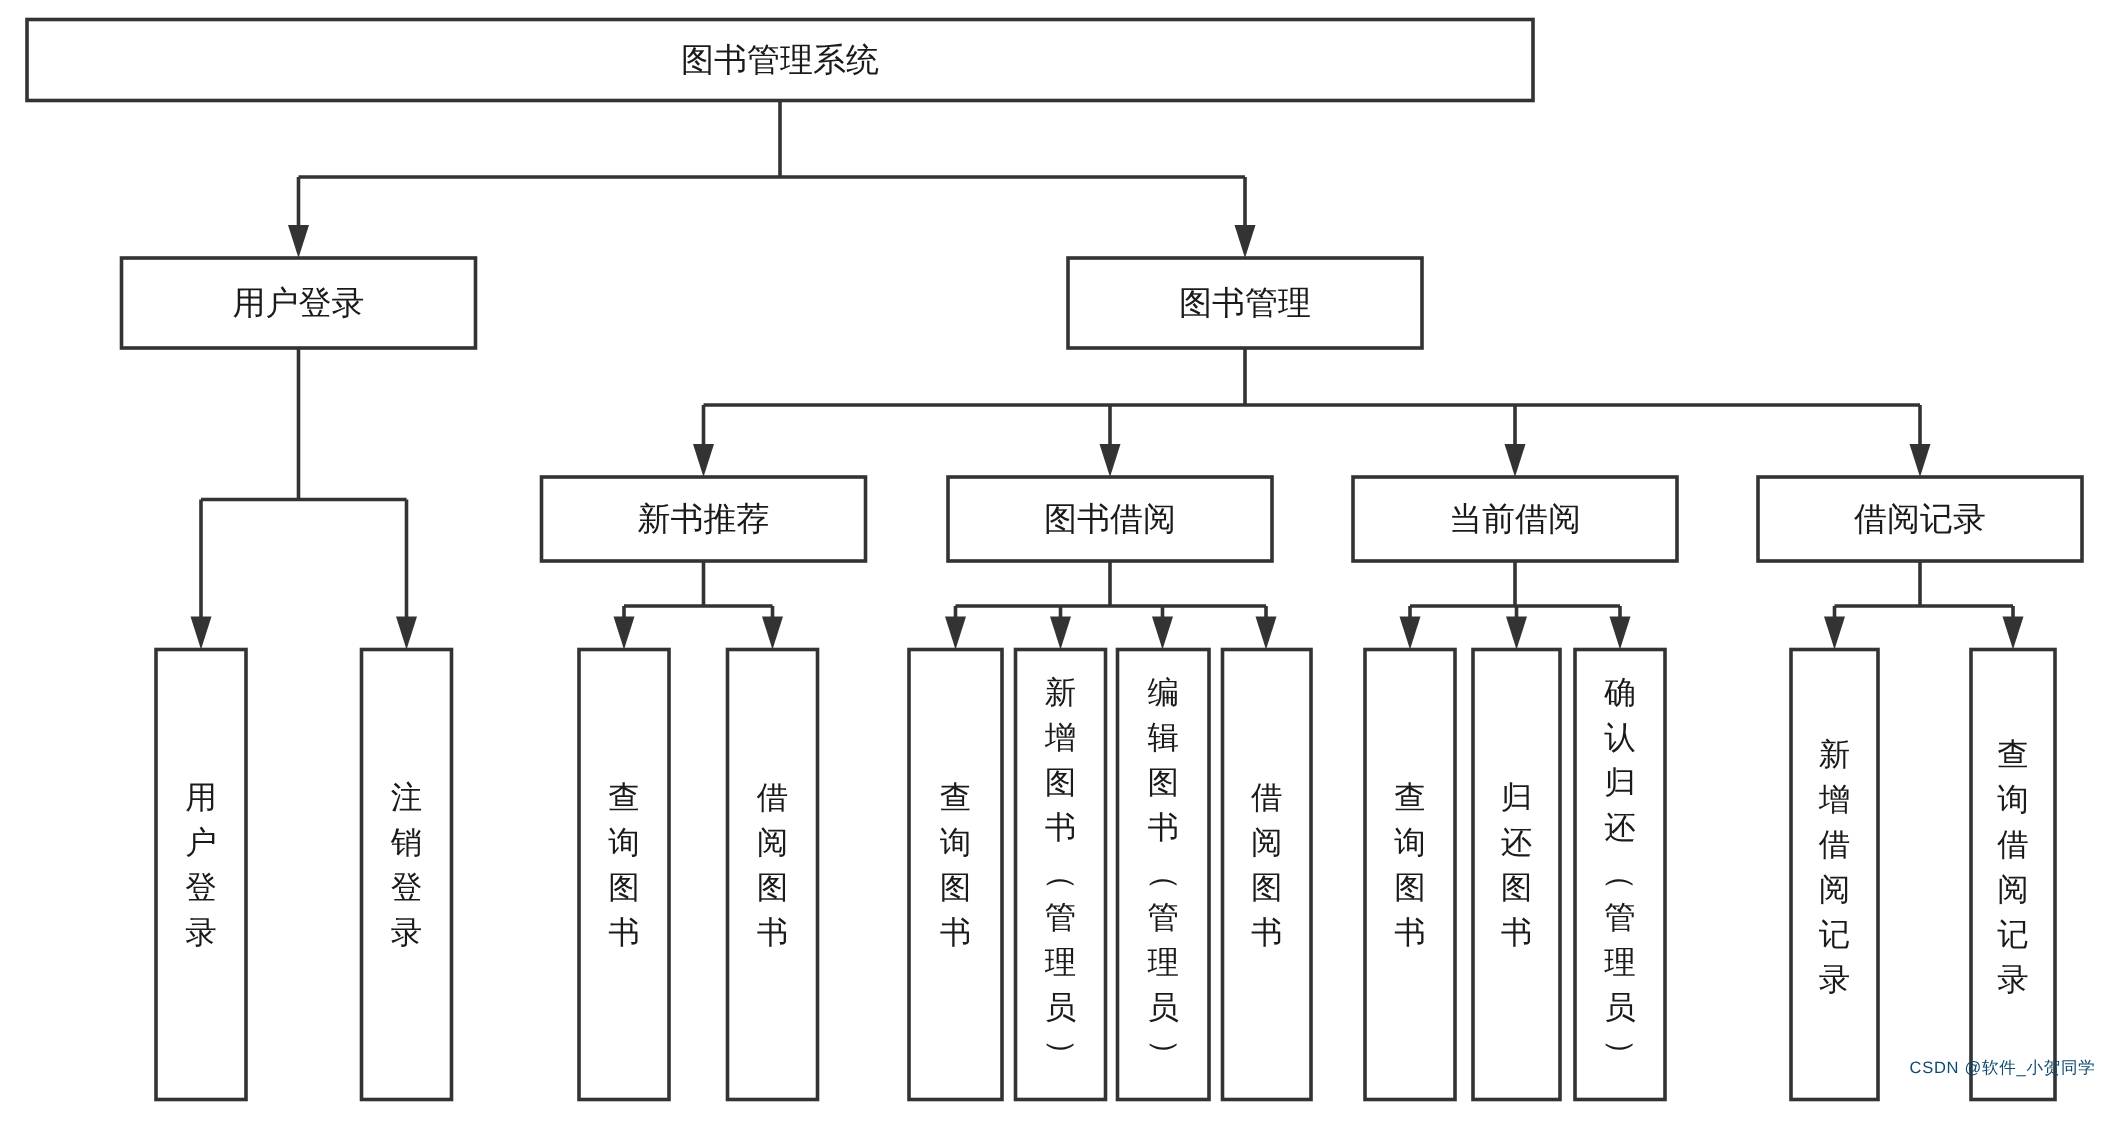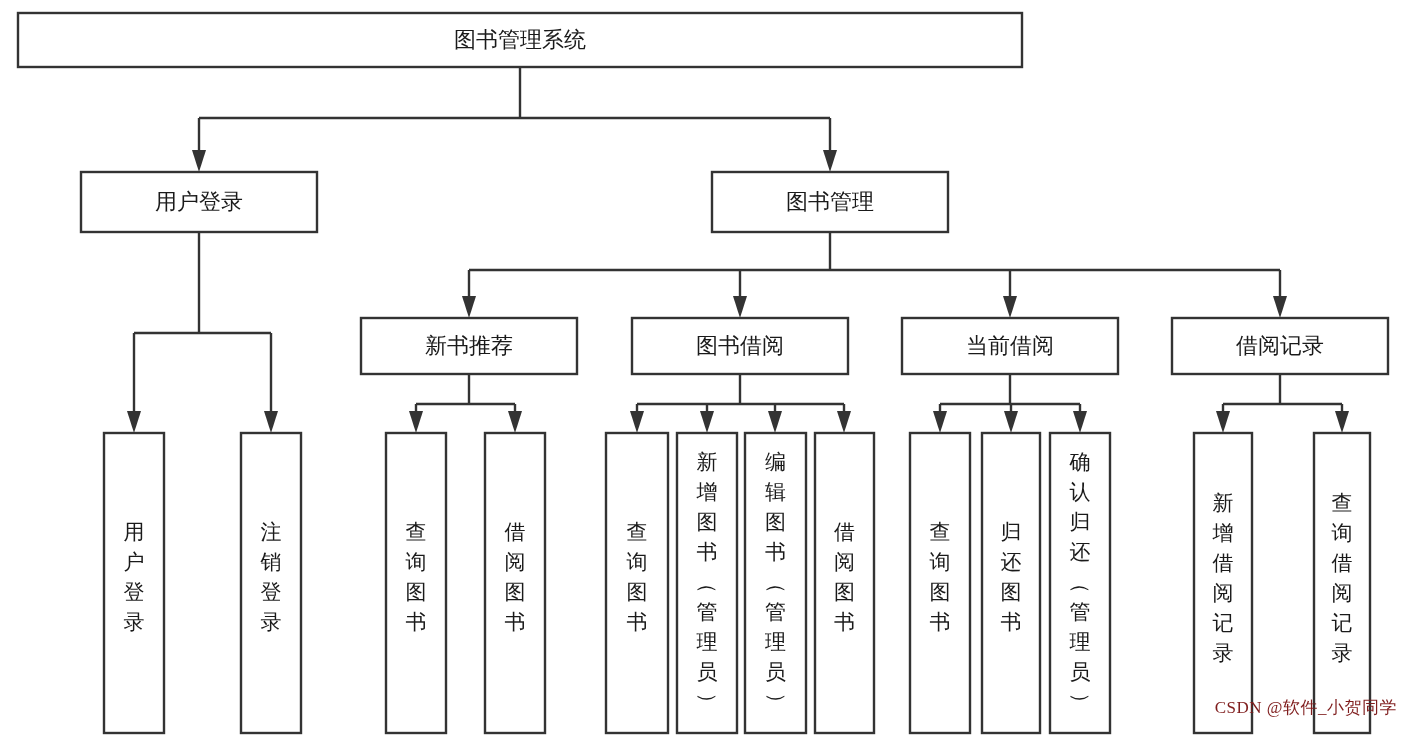--- a/index.html
+++ b/index.html
@@ -48,23 +48,23 @@
     stroke-linecap: butt;
   }
   .arrow-head {
     fill: #333333;
     stroke: none;
   }
   .watermark {
     position: absolute;
     right: 8px;
     bottom: 5px;
-    font-family: Liberation Serif, serif;
-    font-size: 17px;
-    color: #7f1d1d;
+    font-family: Liberation Sans, sans-serif;
+    font-size: 11px;
+    color: #0c4a6e;
     white-space: nowrap;
     letter-spacing: 0.5px;
     user-select: none;
     pointer-events: none;
   }
 </style>
 </head>
 <body>
 
 <div id="diagram-root">

